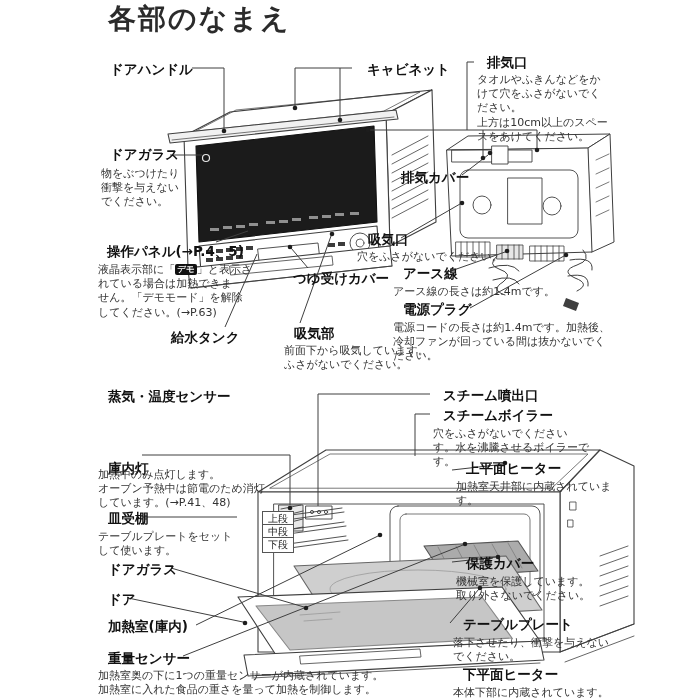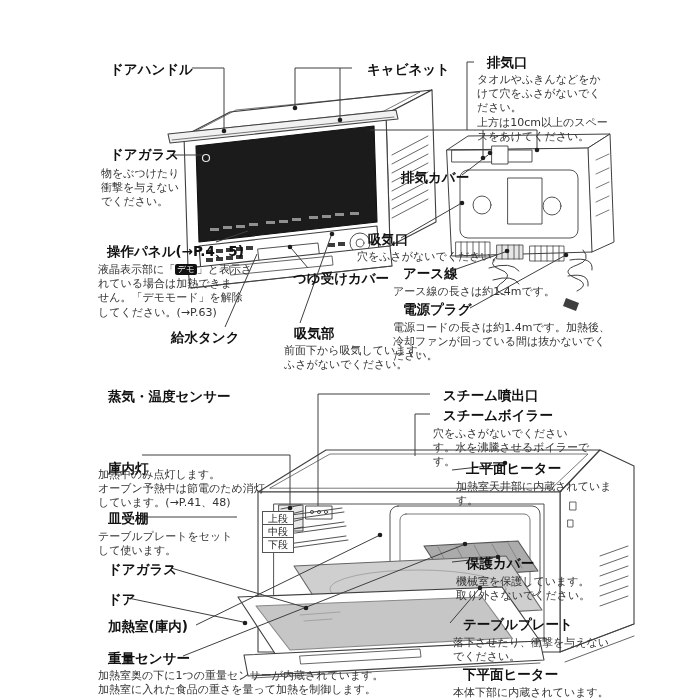--- a/index.html
+++ b/index.html
@@ -6,21 +6,21 @@
   #page{position:relative;width:700px;height:700px;background:#fff;overflow:hidden;
         font-family:"DejaVu Sans",sans-serif;color:#1f1f1f;}
   #art{position:absolute;left:0;top:0;z-index:0;}
   .txt{position:absolute;z-index:2;}
   .title{font-size:28px;font-weight:700;letter-spacing:2px;color:#2b2b2b;}
   .t{font-size:13.5px;font-weight:700;white-space:nowrap;color:#111;margin-left:11px;}
   .d{font-size:11px;line-height:14.2px;color:#333;white-space:pre-line;}
   .box{position:absolute;z-index:2;width:30px;height:14px;border:1px solid #555;
        font-size:10px;line-height:13px;text-align:center;color:#222;background:#fff;margin-left:24px;}
   .demo-badge{display:inline-block;background:#111;color:#fff;font-size:8.5px;
-       line-height:11px;padding:0 2px;border-radius:2px;vertical-align:1px;}
+       line-height:11px;padding:0 2px;border-radius:2px;vertical-align:1px;font-weight:bold;}
 </style>
 </head>
 <body>
 
 <div id="page">
 
 <svg id="art" width="700" height="700" viewBox="0 0 700 700">
 
   <g stroke="#3f3f3f" stroke-width="1.1" fill="none" stroke-linejoin="round" stroke-linecap="round">
     <polygon points="184,136 230,112 432,90 386,114" fill="#fff"></polygon>
@@ -187,20 +187,21 @@
         <circle cx="291" cy="546" r="2.3"></circle>
     <circle cx="306" cy="608" r="2.3"></circle>
         <circle cx="245" cy="623" r="2.3"></circle>
     <circle cx="380" cy="535" r="2.3"></circle>
         <circle cx="465" cy="544" r="2.3"></circle>
     <circle cx="498" cy="557" r="2.3"></circle>
         <circle cx="480" cy="588" r="2.3"></circle>
   </g>
 </svg>
 
+<div class="txt title" style="left:108px;top:0px">各部のなまえ</div>
 
 <div class="txt t" style="left:99px;top:61px">ドアハンドル</div>
 <div class="txt t" style="left:356px;top:61px">キャビネット</div>
 <div class="txt t" style="left:476px;top:54px">排気口</div>
 <div class="txt d" style="left:477px;top:73px;width:145px">タオルやふきんなどをか
 けて穴をふさがないでく
 ださい。
 上方は10cm以上のスペー
 スをあけてください。</div>
 <div class="txt t" style="left:99px;top:146px">ドアガラス</div>

